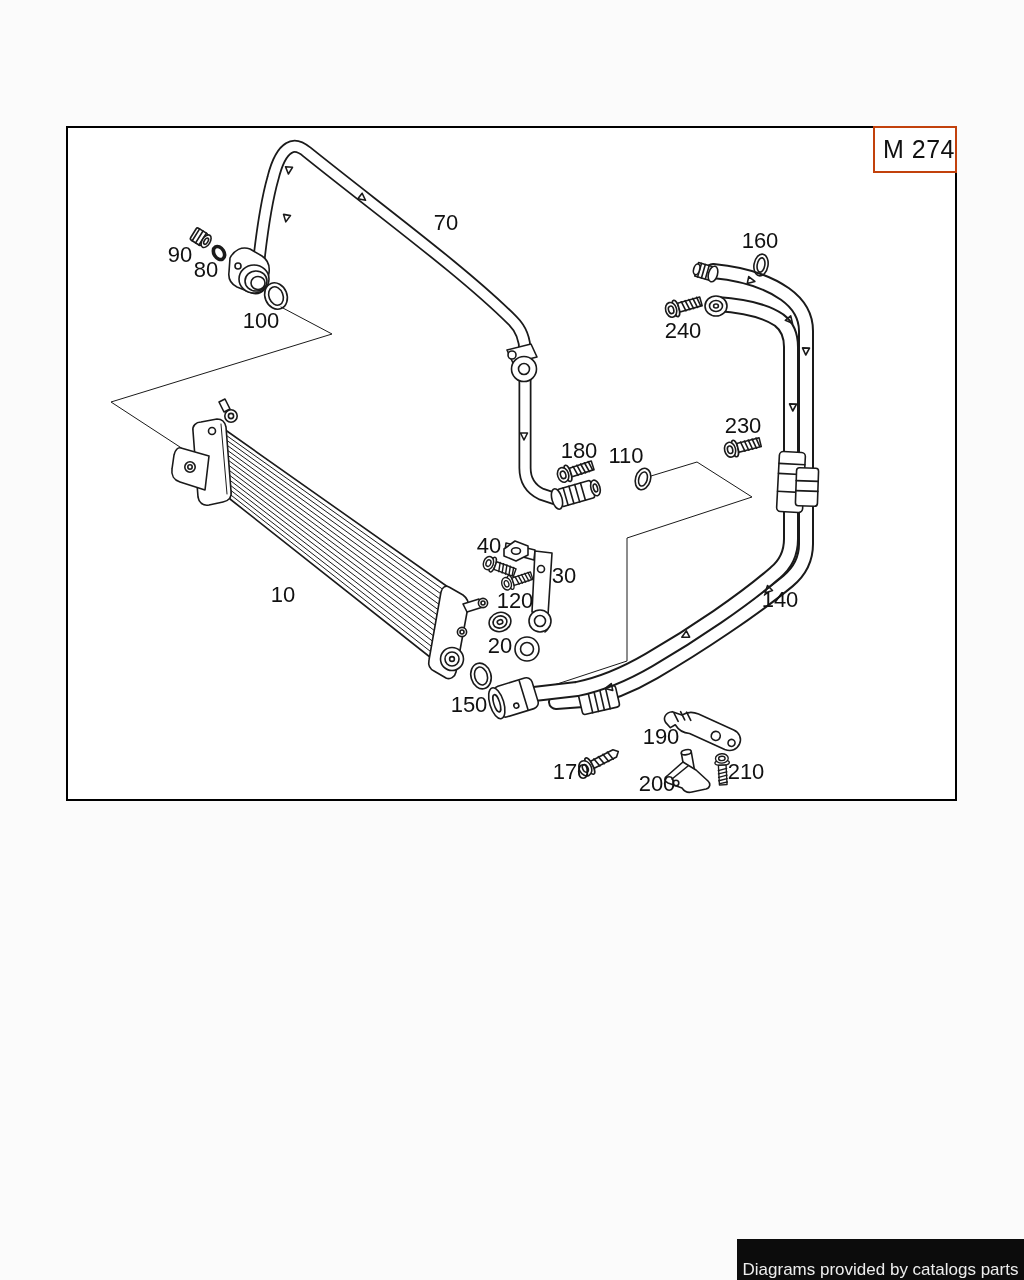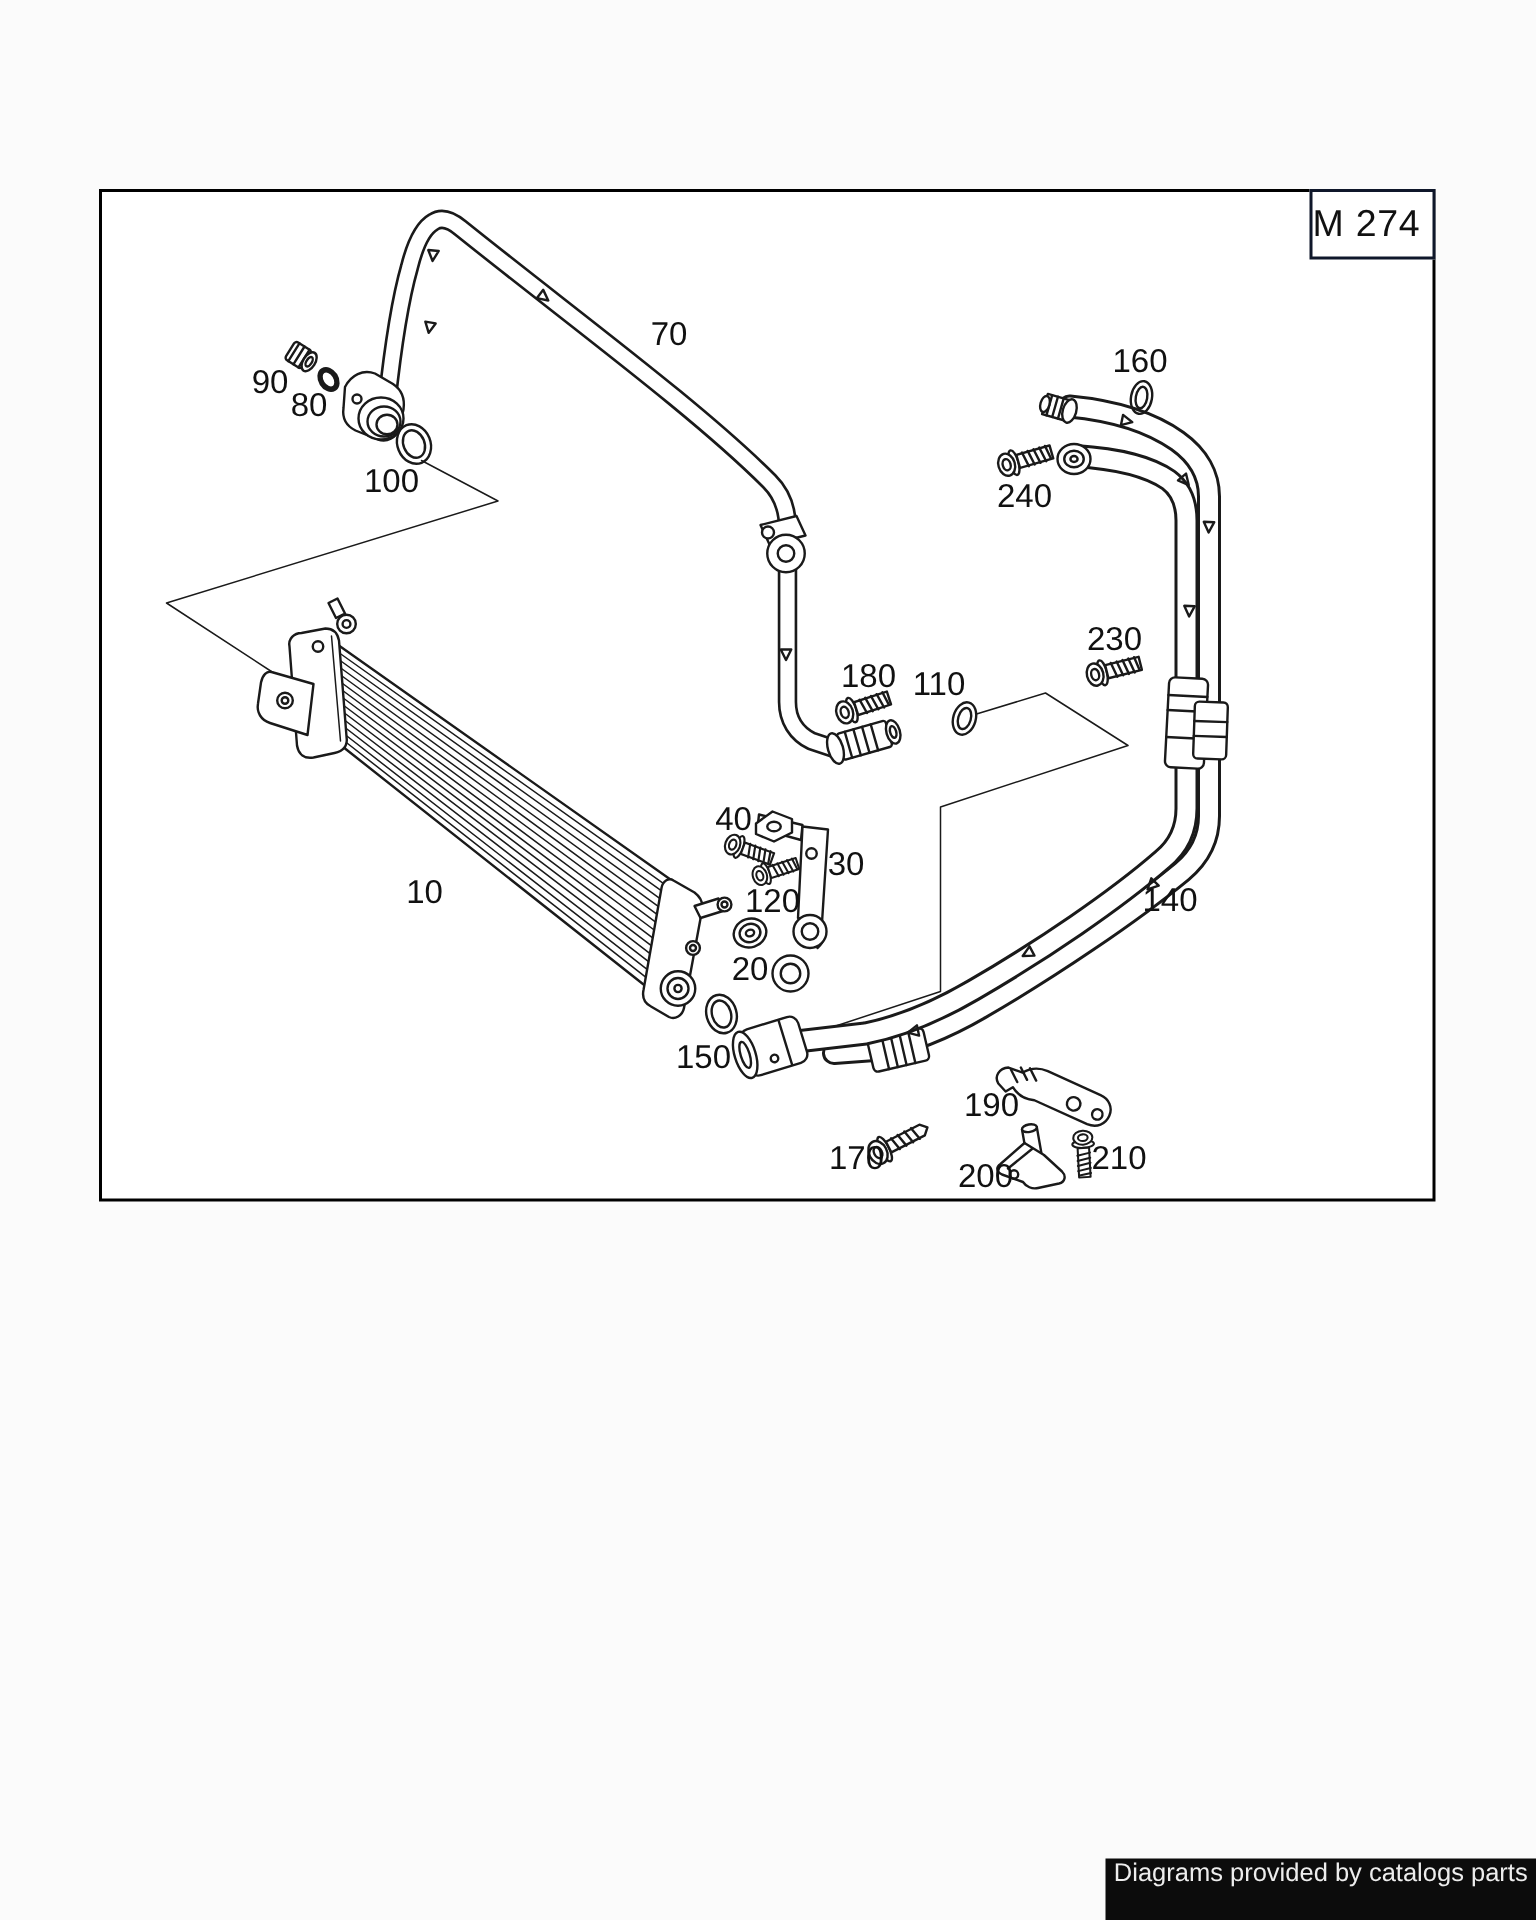--- a/index.html
+++ b/index.html
@@ -2,25 +2,25 @@
 <html><head>
 <meta charset="utf-8">
 <style>
   html,body{margin:0;padding:0;}
   body{width:1024px;height:1280px;background:#fbfbfb;position:relative;overflow:hidden;
        font-family:"Liberation Sans",sans-serif;}
   .page{position:absolute;inset:0;}
   .frame{position:absolute;left:66px;top:126px;width:891px;height:675px;
          border:2px solid #000;background:#fff;box-sizing:border-box;}
   .engine-box{position:absolute;left:873px;top:126px;width:84px;height:47px;
-         border:2px solid #0f172a;background:#fff;box-sizing:border-box;
-         display:flex;align-items:center;justify-content:flex-start;
+         border:2px solid #c2410c;background:#fff;box-sizing:border-box;
+         display:flex;align-items:center;justify-content:flex-end;
          font-size:25px;color:#111;letter-spacing:0.5px;}
   .footer{position:absolute;left:737px;top:1239px;width:287px;height:41px;
-         display:flex;align-items:flex-start;justify-content:center;
+         display:flex;align-items:flex-end;justify-content:center;
          font-size:17px;}
   svg{position:absolute;left:0;top:0;}
   svg *{stroke:#1a1a1a;fill:none;stroke-width:1.6;stroke-linecap:round;stroke-linejoin:round;}
   svg .f{fill:#ffffff;}
   svg .thin{stroke-width:1;}
   svg .solid{fill:#1a1a1a;stroke:none;}
   svg .pO{stroke-width:16;fill:none;}
   svg .pI{stroke:#fff;stroke-width:12;fill:none;}
   svg .qO{stroke-width:13;fill:none;}
   svg .qI{stroke:#fff;stroke-width:9.5;fill:none;}

